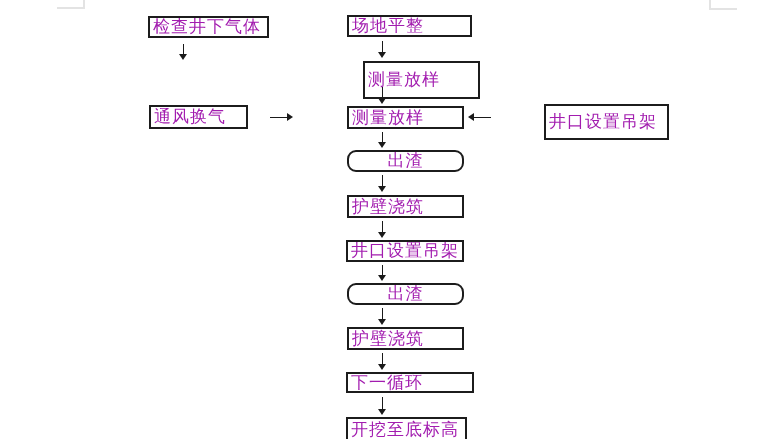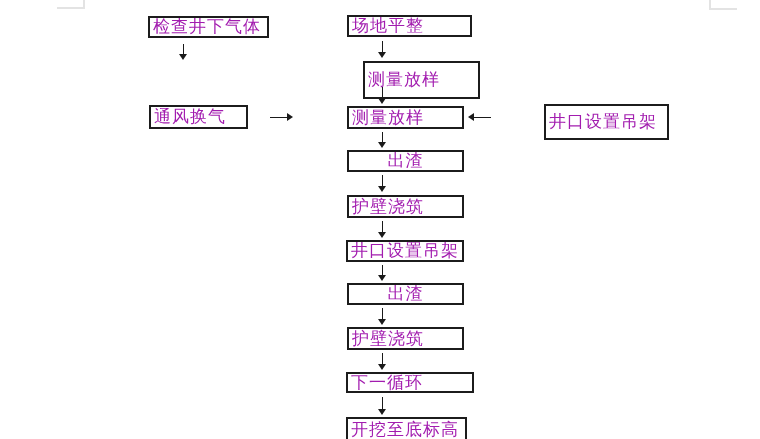--- a/index.html
+++ b/index.html
@@ -28,20 +28,21 @@
     padding: 0 0 0 3px;
     white-space: nowrap;
     display: flex;
     align-items: center;
     justify-content: flex-start;
     margin-left: 24px;
   }
   .node.center {
     justify-content: center;
     padding-left: 0;
+    border-radius: 9px;
   }
   
   .varrow {
     position: absolute;
     width: 9px;
   }
   .varrow .stem {
     position: absolute;
     left: 4px;
     top: 0;

